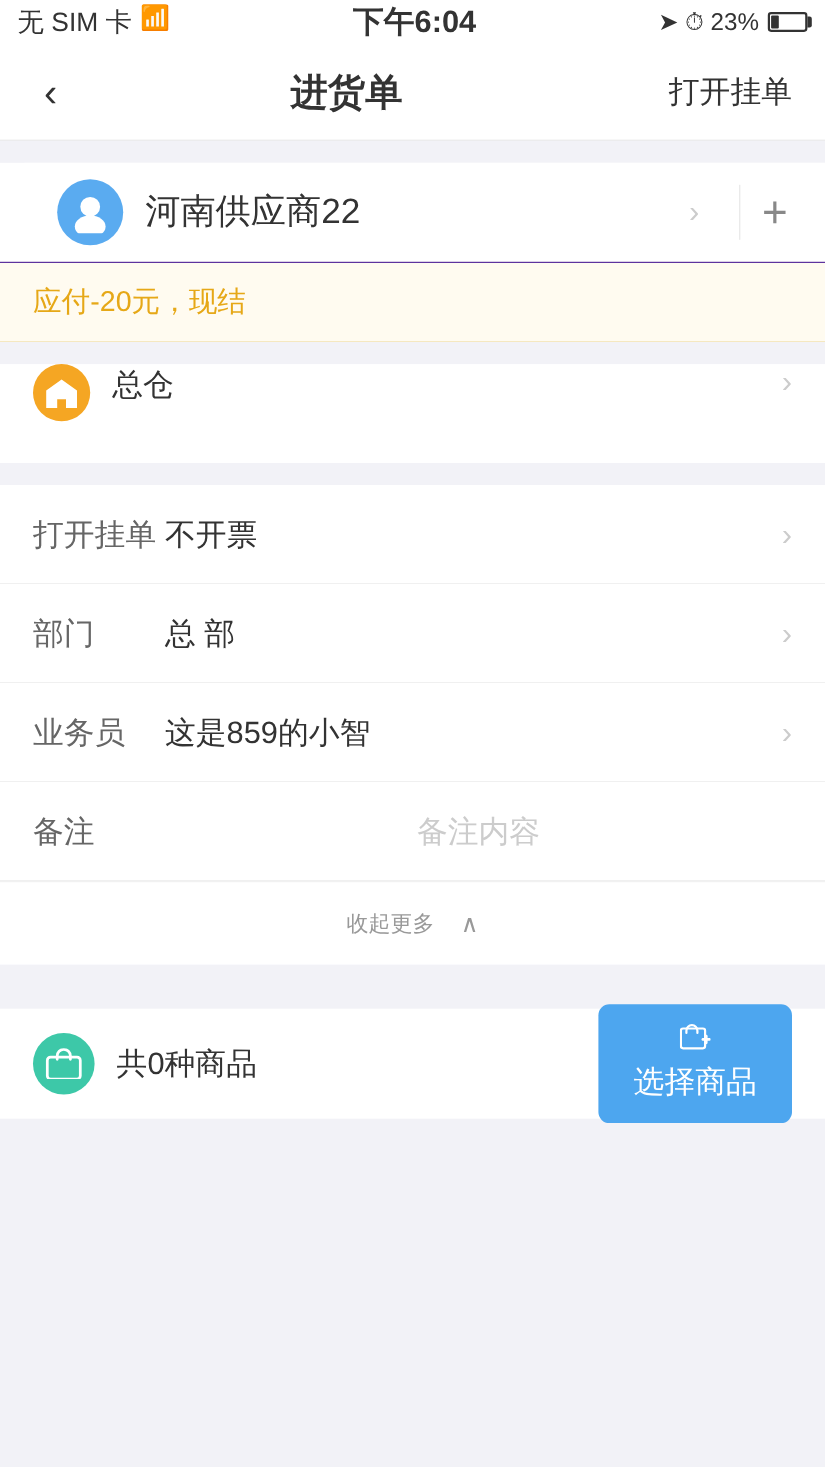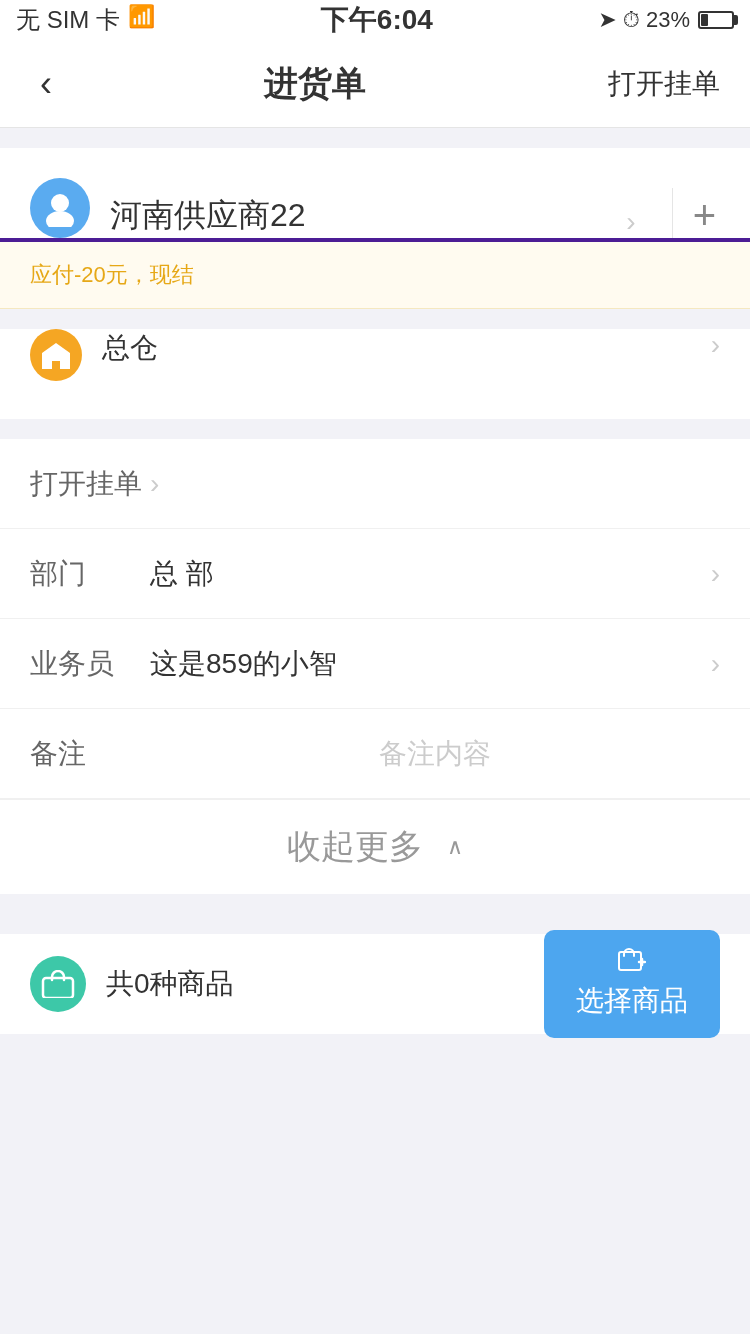--- a/index.html
+++ b/index.html
@@ -96,25 +96,26 @@
 
     
     .card {
       background: #fff;
       margin-bottom: 0;
     }
 
     
     .supplier-row {
       display: flex;
-      align-items: flex-end;
+      align-items: center;
       padding: 0 30px;
       height: 90px;
       background: #fff;
       border-bottom: none;
+      margin-left: 22px;
     }
     .supplier-avatar {
       width: 60px;
       height: 60px;
       border-radius: 50%;
       background: #5aabf0;
       display: flex;
       align-items: center;
       justify-content: center;
       margin-right: 20px;
@@ -143,23 +144,23 @@
       width: 1px;
       height: 50px;
       background: #e5e5e5;
       margin: 0 16px;
     }
 
     
     .notice-banner {
       background: #fffbf0;
       padding: 18px 30px;
-      font-size: 22px;
+      font-size: 26px;
       color: #e6a817;
-      border-top: 4px solid #4c1d95;
+      border-top: 1px solid #4c1d95;
       border-bottom: 1px solid #f5e8c0;
     }
 
     
     .form-row {
       display: flex;
       align-items: center;
       padding: 0 30px;
       height: 90px;
       background: #fff;
@@ -212,21 +213,21 @@
     .collapse-row {
       background: #fff;
       display: flex;
       align-items: center;
       justify-content: center;
       padding: 24px 0;
       border-top: 1px solid #f0f0f0;
       cursor: pointer;
     }
     .collapse-text {
-      font-size: 34px;
+      font-size: 20px;
       color: #999;
       margin-right: 24px;
     }
     .collapse-arrow {
       font-size: 22px;
       color: #999;
     }
 
     
     .bottom-bar {
@@ -328,20 +329,21 @@
     <span class="form-chevron">›</span>
   </div>
 </div>
 
 <div class="section-gap"></div>
 
 <div class="card">
 
   <div class="form-row">
     <span class="form-label">打开挂单</span>
+    <span class="form-value">不开票</span>
     <span class="form-chevron">›</span>
   </div>
 
   <div class="form-row">
     <span class="form-label">部门</span>
     <span class="form-value">总 部</span>
     <span class="form-chevron">›</span>
   </div>
 
   <div class="form-row">

